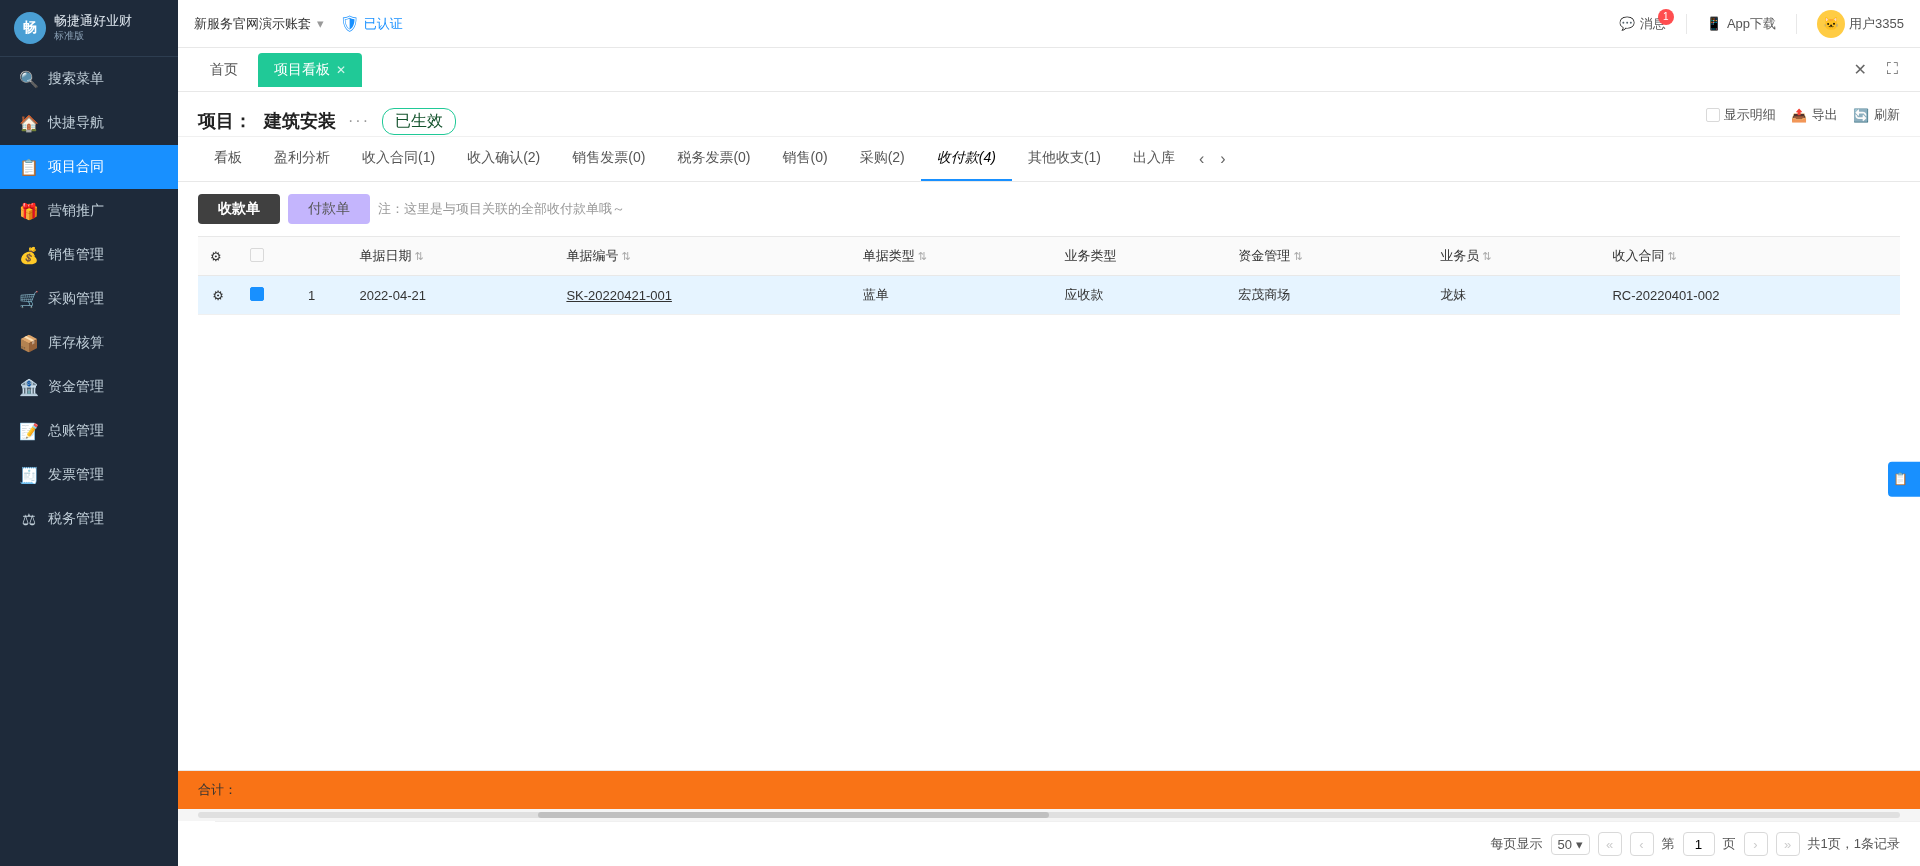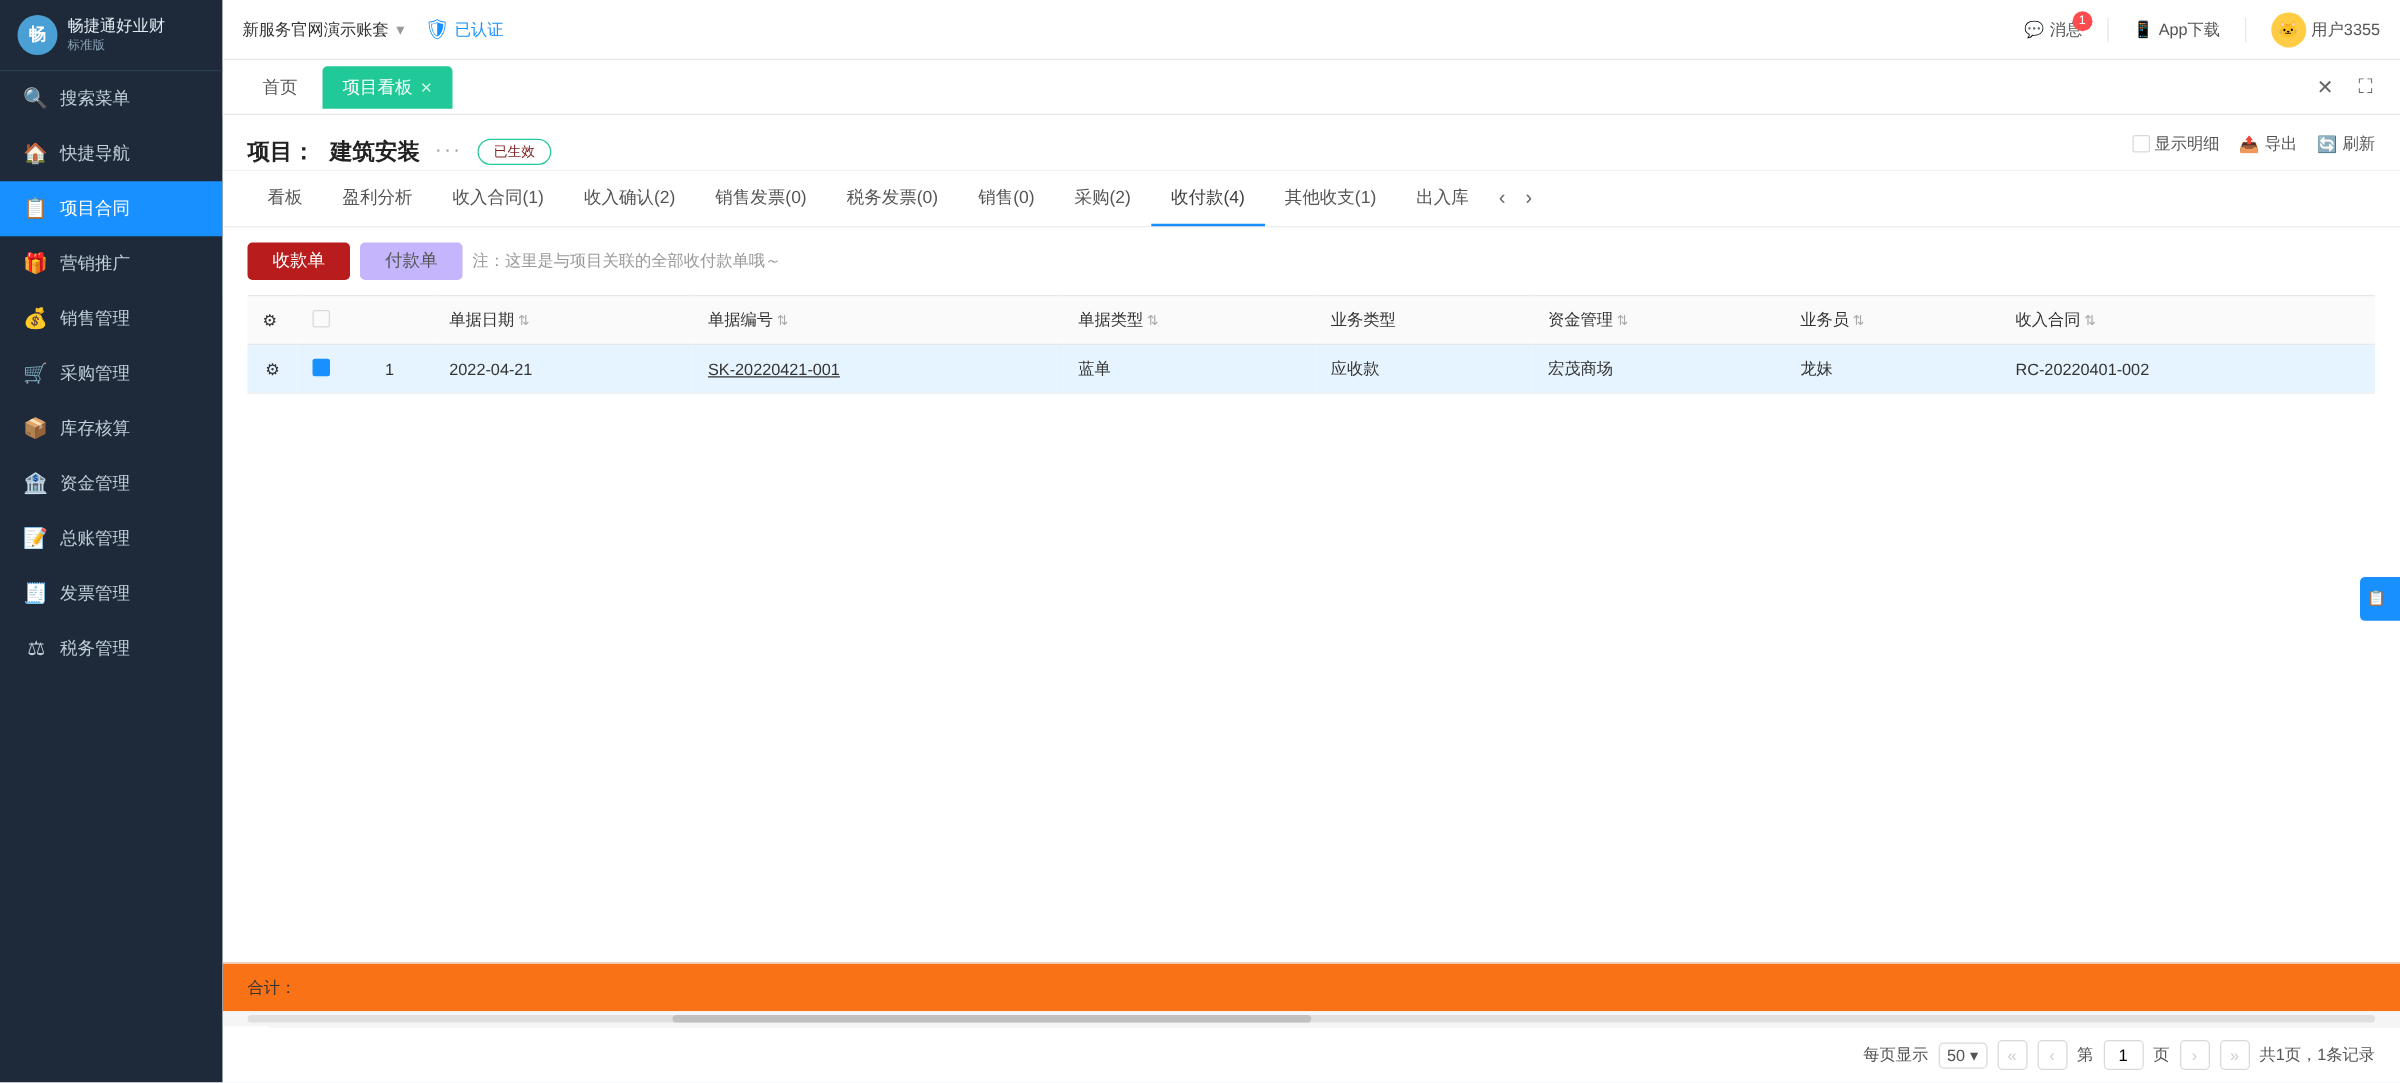--- a/index.html
+++ b/index.html
@@ -122,24 +122,24 @@
     .project-header {
       padding: 14px 20px 0;
       display: flex;
       align-items: center;
       gap: 12px;
       border-bottom: 1px solid #f0f0f0;
     }
     .more-btn { color: #999; cursor: pointer; letter-spacing: 2px; font-size: 16px; }
     .status-tag {
       border: 1px solid #20c997;
-      color: #7f1d1d;
+      color: #14532d;
       border-radius: 12px;
       padding: 2px 12px;
-      font-size: 11px;
+      font-size: 16px;
     }
     .project-header-right { margin-left: auto; display: flex; align-items: center; gap: 16px; padding-bottom: 12px; }
     .header-checkbox-area { display: flex; align-items: center; gap: 4px; font-size: 13px; color: #555; }
     .action-btn { display: flex; align-items: center; gap: 4px; color: #555; font-size: 13px; cursor: pointer; }
 
     
     .sub-tabs {
       display: flex;
       align-items: center;
       padding: 0 20px;
@@ -148,39 +148,39 @@
       gap: 0;
     }
     .sub-tab {
       padding: 12px 16px;
       font-size: 14px;
       color: #555;
       cursor: pointer;
       border-bottom: 2px solid transparent;
       white-space: nowrap;
     }
-    .sub-tab.active { color: #404040; border-bottom-color: #1890ff; }
+    .sub-tab.active { color: #000000; border-bottom-color: #1890ff; font-style: italic; }
     .sub-tab-nav-btn { padding: 4px 8px; cursor: pointer; color: #666; font-size: 16px; }
 
     
     .inner-tab-bar {
       display: flex;
       align-items: center;
       padding: 12px 20px;
       gap: 8px;
       background: white;
     }
     .inner-tab-btn {
       padding: 6px 20px;
       border-radius: 4px;
       font-size: 14px;
       cursor: pointer;
       border: none;
     }
-    .inner-tab-btn.active { background: #b91c1c; color: white; }
+    .inner-tab-btn.active { background: #404040; color: white; font-weight: bold; }
     .inner-tab-btn.inactive { background: #c4b5fd; color: #555; border: none; }
     .inner-tab-hint { color: #999; font-size: 13px; }
 
     
     .table-container { flex: 1; overflow: auto; padding: 0 20px; }
     .data-table { width: 100%; border-collapse: collapse; font-size: 13px; }
     .data-table thead tr { background: #fafafa; }
     .data-table th {
       padding: 10px 12px;
       text-align: left;

